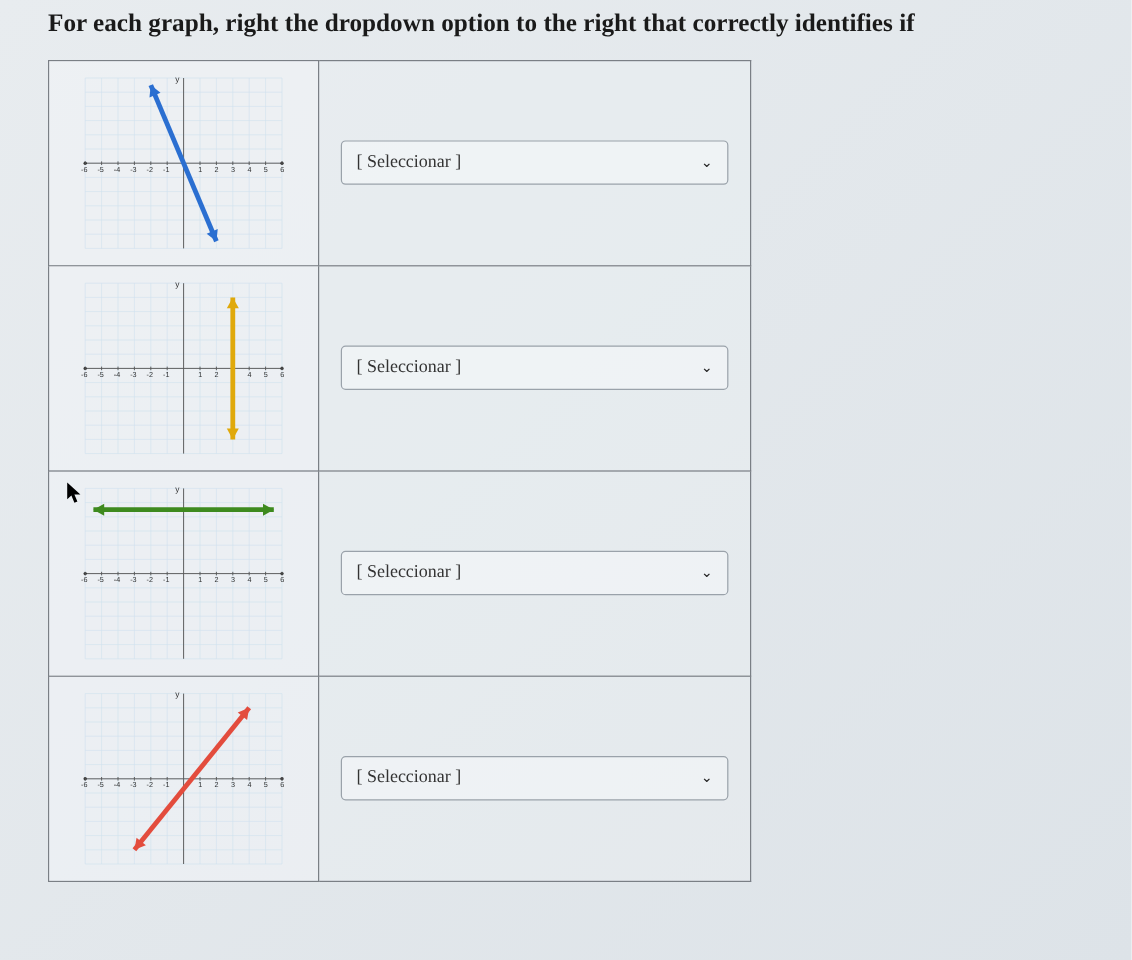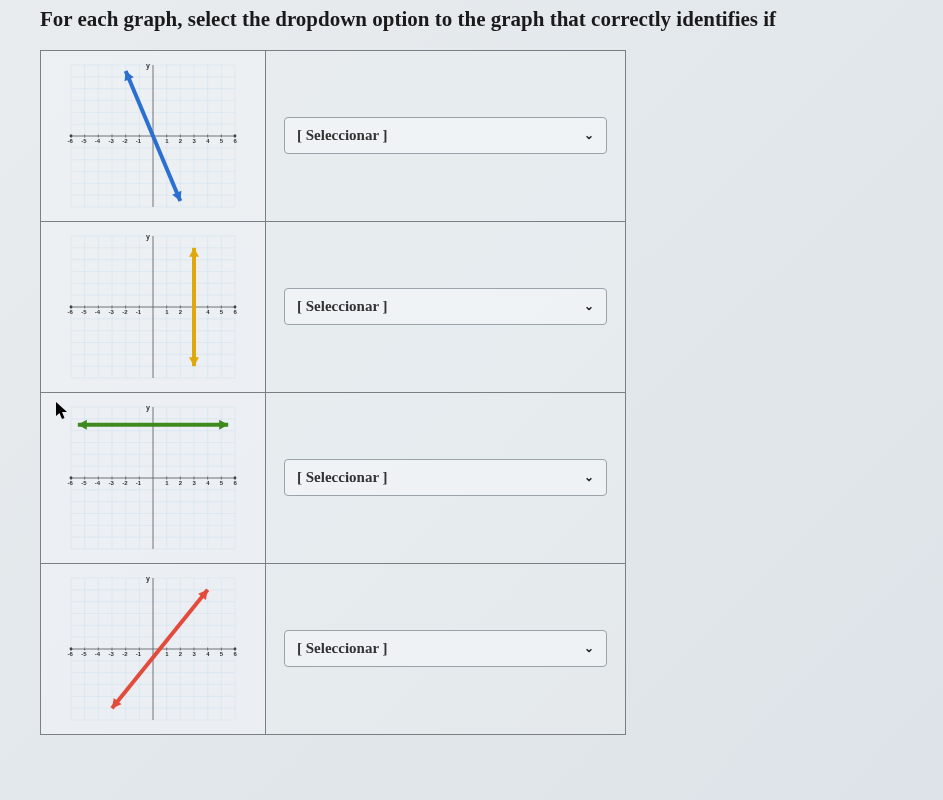--- a/index.html
+++ b/index.html
@@ -23,21 +23,20 @@
     padding: 4px 0 14px 0;
   }
   .question-table {
     border-collapse: collapse;
     margin-left: 0;
     background: rgba(240,244,247,0.25);
   }
   .question-table td {
     border: 1px solid #7a7f85;
     vertical-align: middle;
-    font-weight: bold;
   }
   .graph-cell {
     width: 225px;
     height: 170px;
     text-align: center;
     padding: 6px;
     position: relative;
     background: rgba(248,250,252,0.3);
   }
   .dropdown-cell {
@@ -81,21 +80,21 @@
     color: #000;
     pointer-events: none;
   }
   .axis-label { font-size: 7px; fill:#333; font-family: Arial, sans-serif; }
 </style>
 </head>
 <body>
 
 <div class="page">
   <div class="instructions">
-    <span>For each graph, select the dropdown option to the graph that correctly identifies if</span><br>
+    <span>For each graph, right the dropdown option to the right that correctly identifies if</span><br>
   </div>
 
   <table class="question-table">
     <tbody>
         <tr>
           <td class="graph-cell">
             <svg class="graph" viewBox="0 0 180 158">
               <line class="grid-line" x1="8" y1="150" x2="8" y2="8"></line>
               <line class="grid-line" x1="21.666666666666664" y1="150" x2="21.666666666666664" y2="8"></line>
               <line class="grid-line" x1="35.33333333333333" y1="150" x2="35.33333333333333" y2="8"></line>

